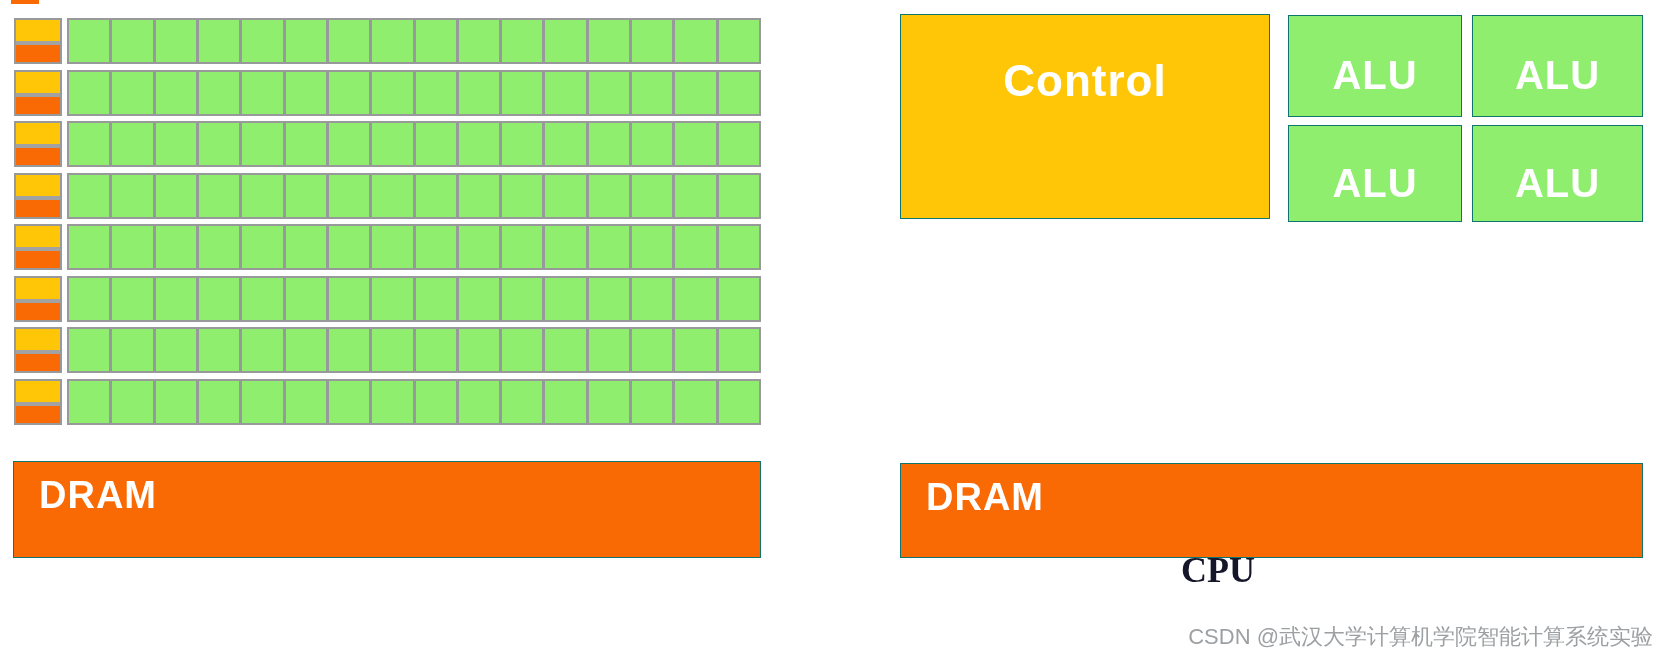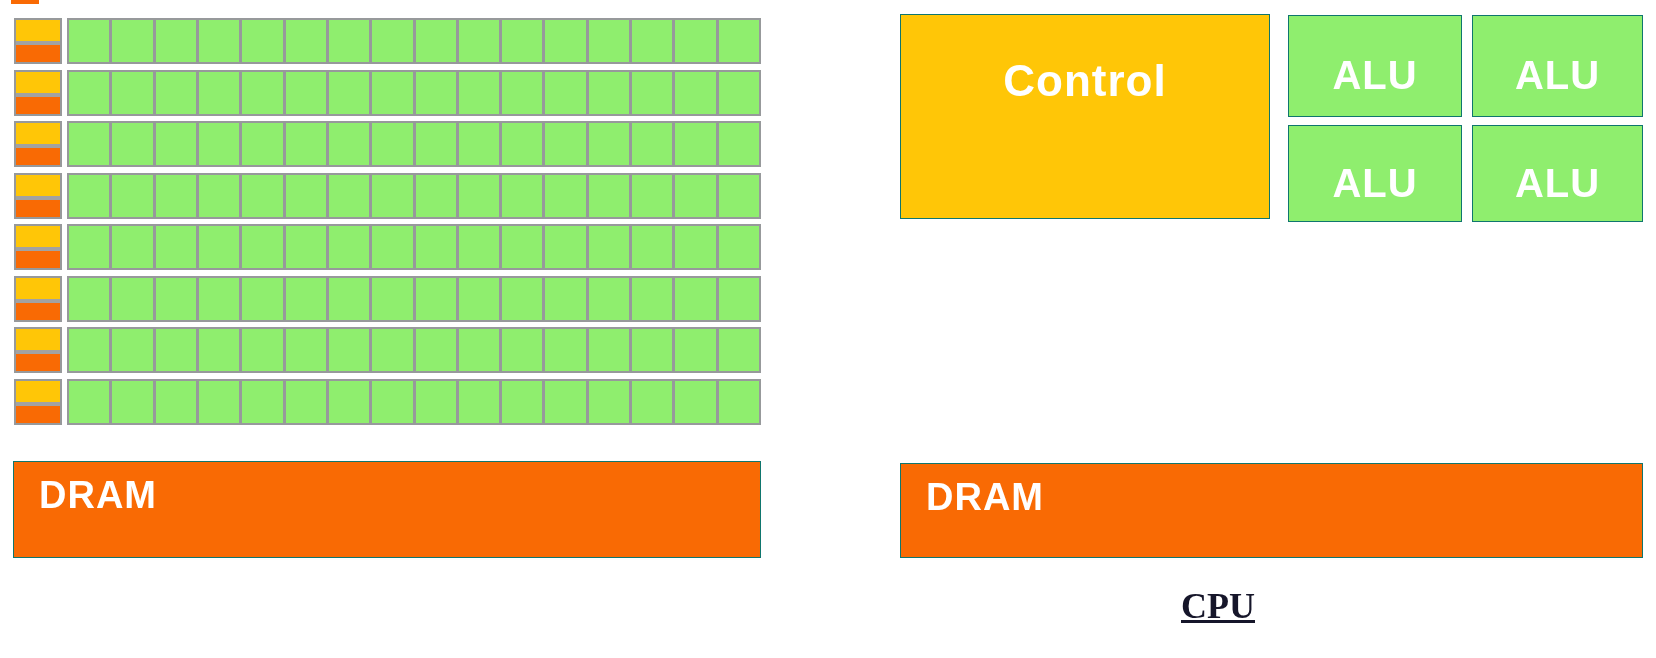--- a/index.html
+++ b/index.html
@@ -47,21 +47,21 @@
   #cpu-cache-bar{left:900px;top:232px;width:743px;height:192px;text-align:center;padding-top:38px;font-size:44px;}
   #cpu-dram-bar{left:900px;top:463px;width:743px;height:95px;padding:14px 0 0 25px;}
   .dram-text{font-size:38px;}
   
   .chip-label{
     font-family:"Liberation Serif", serif;
     font-weight:bold;font-size:36px;color:#16162a;
     width:200px;text-align:center;line-height:1;
   }
   #gpu-label{left:237px;top:588px;}
-  #cpu-label{left:1118px;top:588px;text-decoration:underline;}
+  #cpu-label{left:1118px;top:552px;}
   #watermark{
     left:1103px;top:624px;width:550px;text-align:right;
     font-size:22px;color:#9da0a3;line-height:1.2;
     font-family:"Liberation Sans", sans-serif;
   }
   #crop-fragment{left:11px;top:0;width:28px;height:4px;}
 </style>
 </head>
 <body>
 
@@ -294,14 +294,15 @@
     <span>ALU</span>
   </div>
 
 
   <div id="cpu-dram-bar" class="abs box-border" style="background: rgb(249, 106, 4);">
     <span class="white-label dram-text">DRAM</span>
   </div>
 
   <div id="cpu-label" class="abs chip-label">CPU</div>
 
+  <div id="watermark" class="abs">CSDN @武汉大学计算机学院智能计算系统实验</div>
 
 </div>
 
 </body></html>

